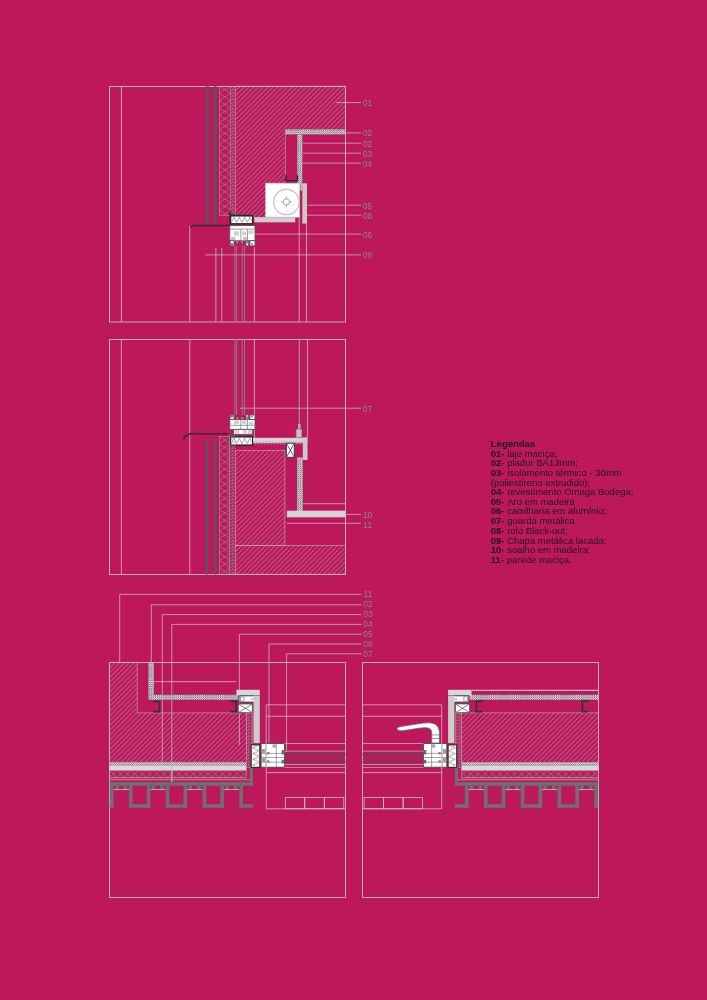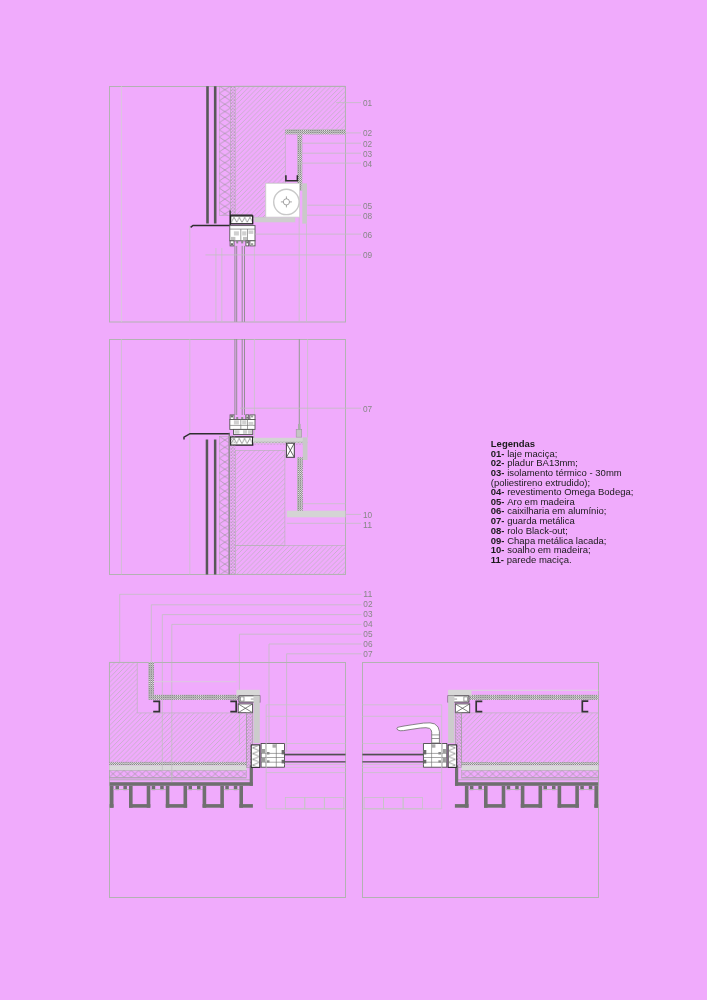--- a/index.html
+++ b/index.html
@@ -1,16 +1,16 @@
 <!DOCTYPE html>
 <html><head>
 <meta charset="utf-8">
 <style>
   html,body{margin:0;padding:0;background:#ffffff;}
-  .page{width:707px;height:1000px;position:relative;background:#f0abfc;overflow:hidden;}
+  .page{width:707px;height:1000px;position:relative;background:#be185d;overflow:hidden;}
   svg{display:block;}
   text{font-family:"Liberation Sans",sans-serif;}
 </style>
 </head>
 <body>
 <div class="page">
 <svg width="707" height="1000" viewBox="0 0 707 1000">
 <defs>
   <pattern id="h45" width="4.8" height="4.8" patternUnits="userSpaceOnUse">
     <path d="M-1.2,1.2 L1.2,-1.2 M0,4.8 L4.8,0 M3.6,6 L6,3.6" stroke="#b0b0b0" stroke-width="0.6" fill="none"></path>

